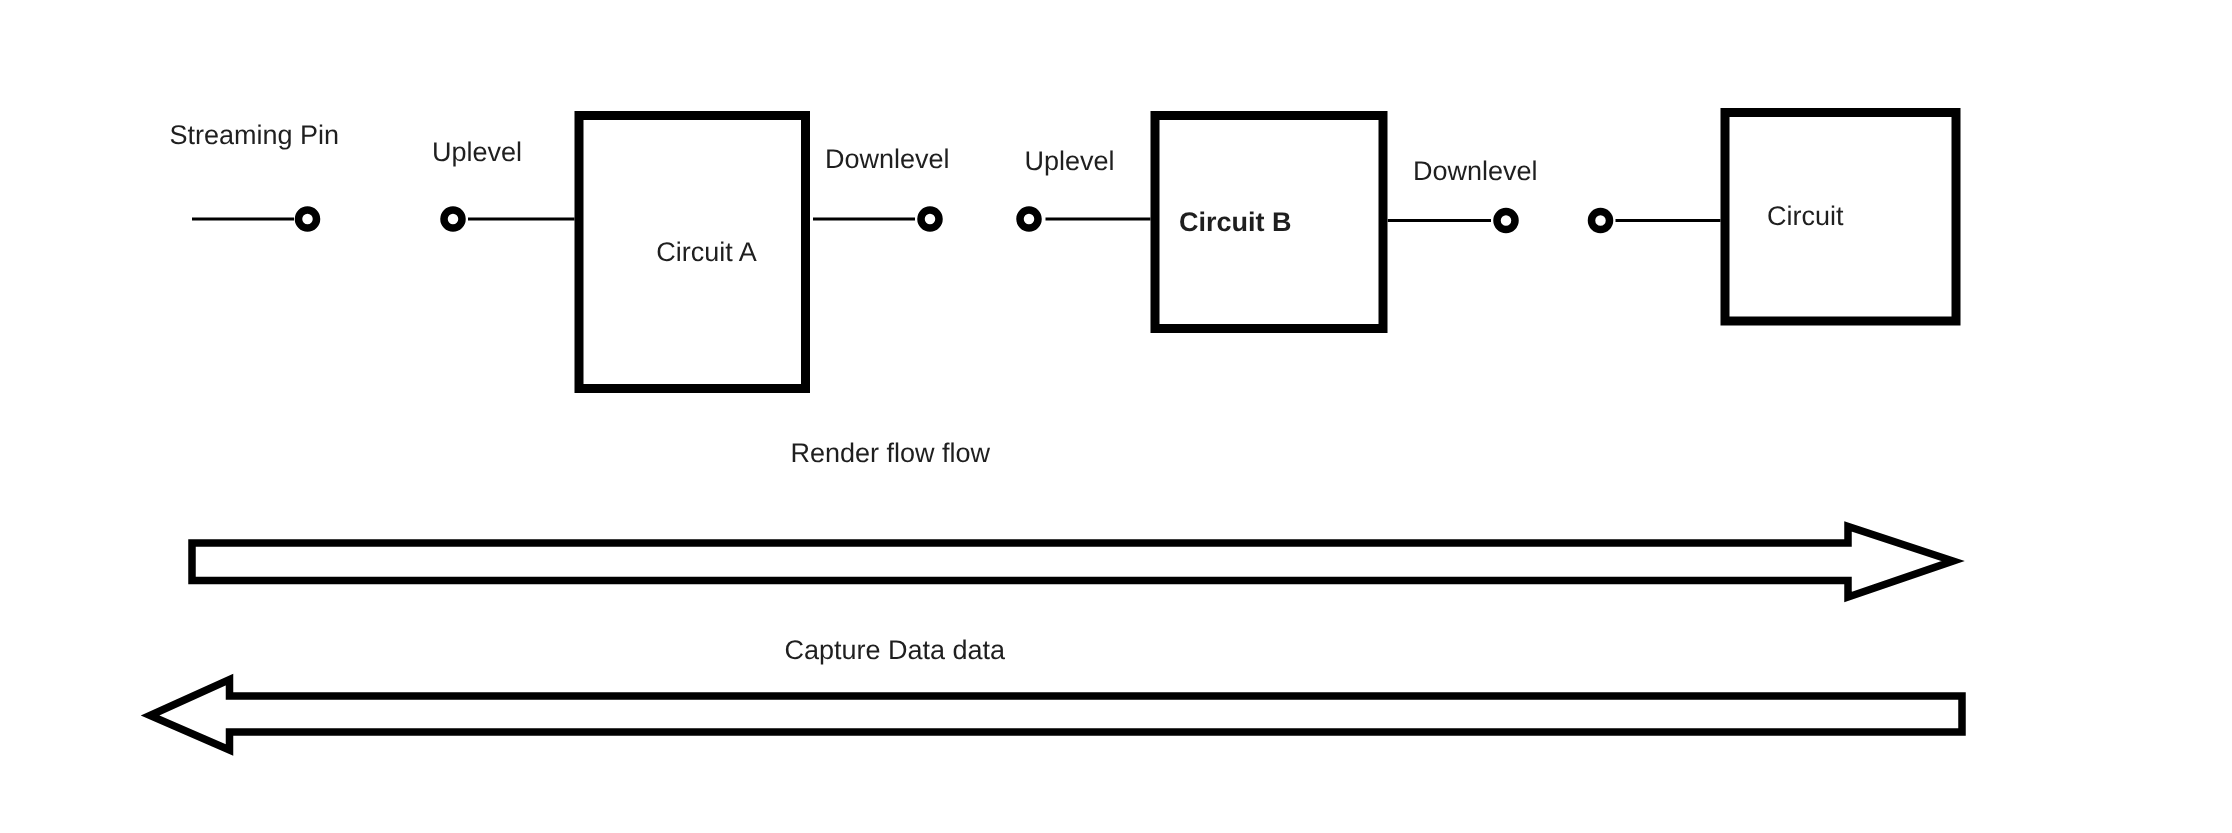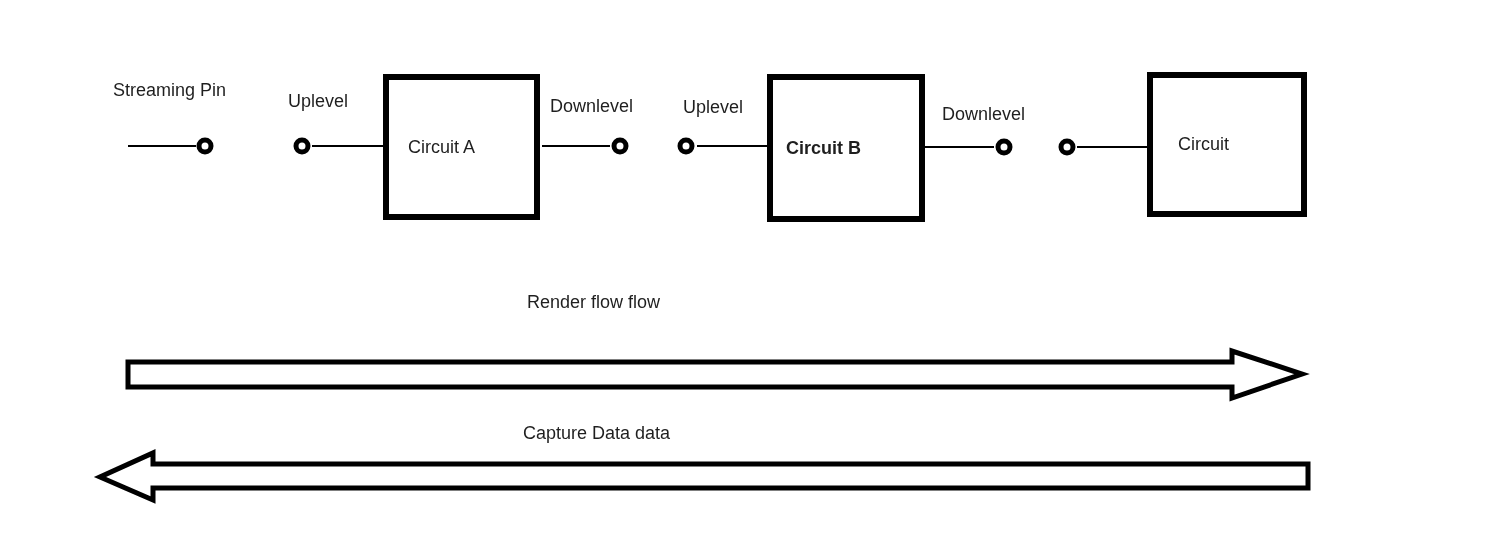--- a/index.html
+++ b/index.html
@@ -33,21 +33,21 @@
   .box-label {
     font-size: 18px;
     white-space: nowrap;
   }
   #geometry {
     position: absolute;
     left: 0;
     top: 0;
   }
   
-  #circuit-a-box { left: 383px; top: 74px; width: 157px; height: 146px; padding-left: 19px; }
+  #circuit-a-box { left: 383px; top: 74px; width: 157px; height: 188px; padding-left: 19px; justify-content: center; }
   #circuit-b-box { left: 767px; top: 74px; width: 158px; height: 148px; padding-left: 13px; font-weight: bold; }
   #device-box    { left: 1147px; top: 72px; width: 160px; height: 145px; padding-left: 25px; }
   
   #streaming-pin-label { left: 113px; top: 80px; }
   #uplevel-a-label     { left: 288px; top: 91px; }
   #downlevel-a-label   { left: 550px; top: 96px; }
   #uplevel-b-label     { left: 683px; top: 97px; }
   #downlevel-b-label   { left: 942px; top: 104px; }
   #render-flow-label   { left: 527px; top: 292px; }
   #capture-flow-label  { left: 523px; top: 423px; }

